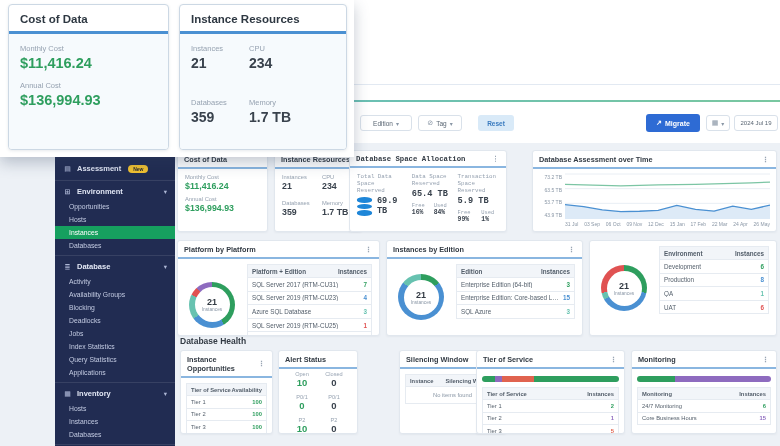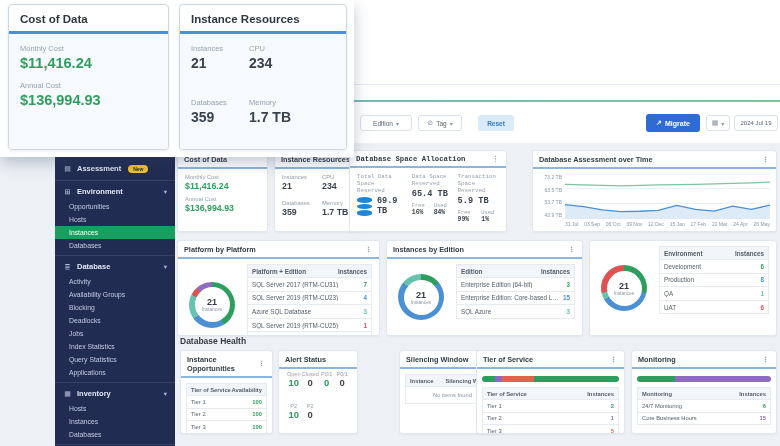--- a/index.html
+++ b/index.html
@@ -89,21 +89,21 @@
   .t-row{display:flex;justify-content:space-between;align-items:center;padding:2.8px 4px;
     border:1px solid #e6ebf1;border-top:none;color:#55606c;background:#fff;}
   .t-row .t-label{white-space:nowrap;overflow:hidden;text-overflow:ellipsis;}
   .t-row .t-value{font-weight:bold;margin-left:4px;flex:none;}
   .t-empty{text-align:center;color:#8a97a6;padding:5px;border:1px solid #e6ebf1;
     border-top:none;background:#fff;}
 
   .section-title{position:absolute;font-size:8.5px;font-weight:bold;color:#333b44;}
 
   
-  .alert-grid{display:grid;grid-template-columns:1fr 1fr 1fr 1fr;row-gap:6px;text-align:center;padding-top:2px;}
+  .alert-grid{display:grid;grid-template-columns:1fr 1fr;row-gap:6px;text-align:center;padding-top:2px;}
   .al-label{font-size:5.6px;color:#97a3b2;}
   .al-val{font-size:9.5px;font-weight:bold;color:#39424d;}
   .al-val.green{color:#2e9e5e;}
 
   
   .stackbar{display:flex;height:6px;border-radius:3px;overflow:hidden;margin:2px 0 5px;}
   .stackbar i{display:block;height:100%;}
 
   
   .overlay{position:absolute;left:0;top:0;width:354px;height:157px;background:#fff;

